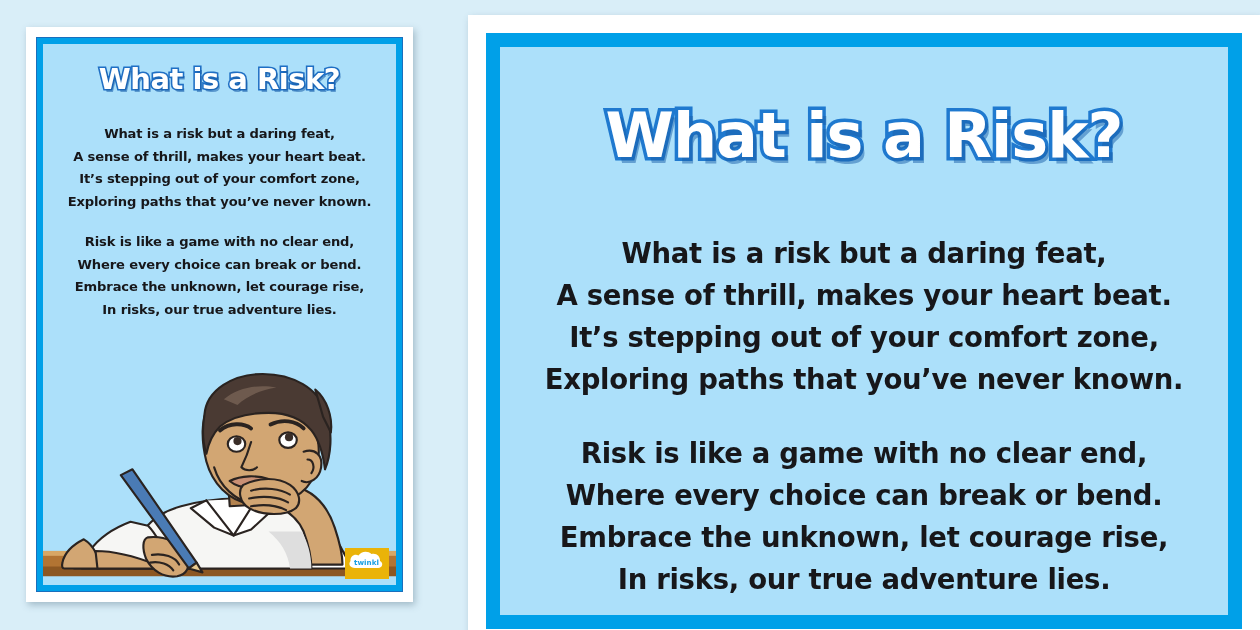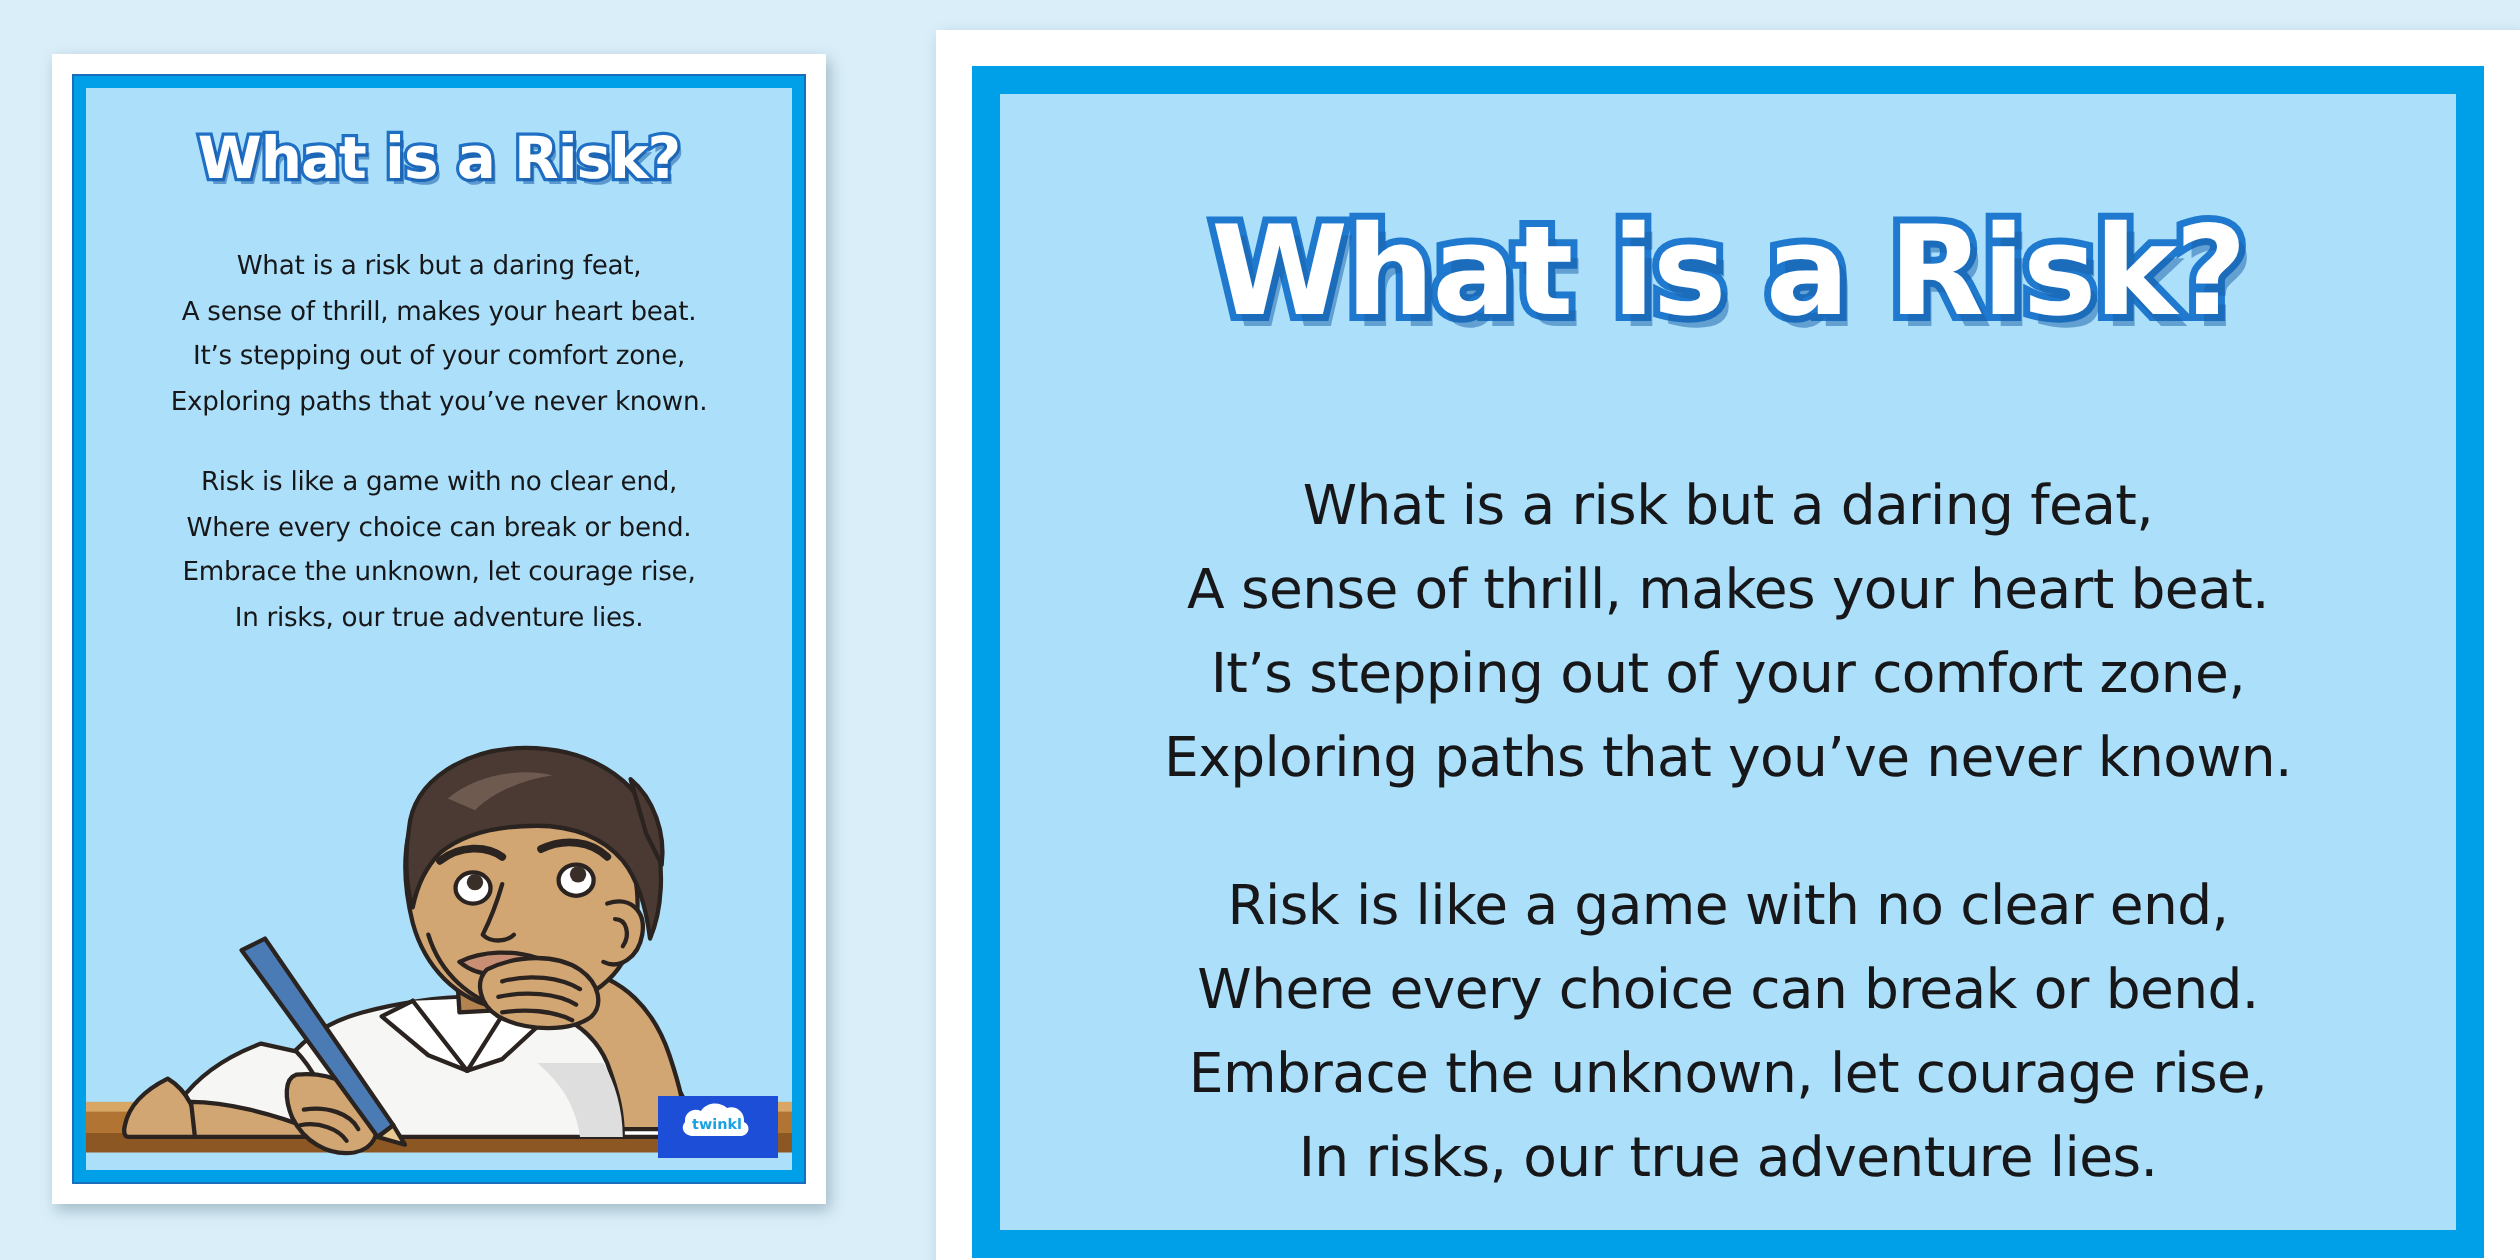--- a/index.html
+++ b/index.html
@@ -119,30 +119,30 @@
     text-align: center;
     font-family: "DejaVu Sans", sans-serif;
     font-size: 27.5px;
     line-height: 42px;
     color: #17171a;
     letter-spacing: -0.3px;
   }
   .panel-stanza.s1 { margin-top: 60px; }
   .panel-stanza.s2 { margin-top: 32px; }
 
-  .line { display: block; white-space: nowrap; }
+  .line { display: block; white-space: nowrap; font-weight: bold; }
 
   
   .twinkl-badge {
     position: absolute;
     right: 7px;
     bottom: 6px;
-    width: 60px;
+    width: 44px;
     height: 31px;
-    background: #1d4ed8;
+    background: #eab308;
     display: flex;
     align-items: center;
     justify-content: center;
   }
 </style>
 </head>
 <body>
 
 <div class="thumb-wrap">
   <div class="thumb-inner">

